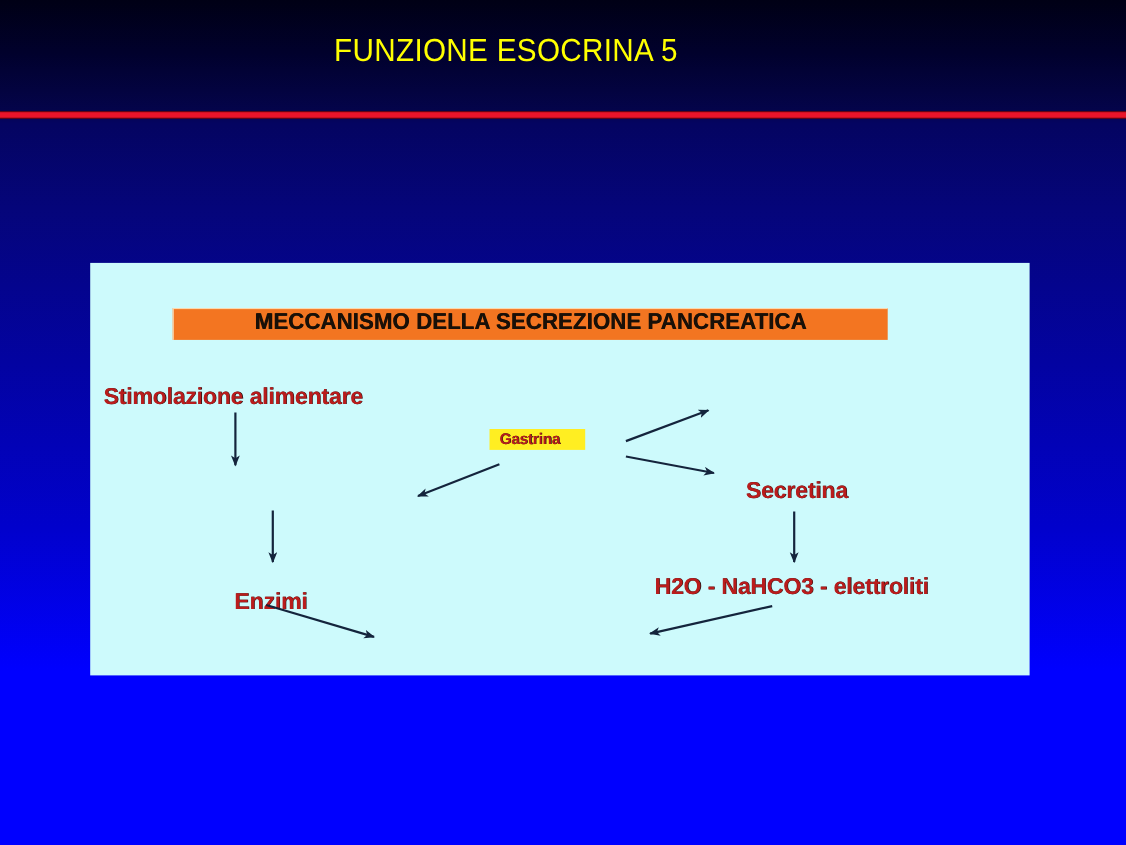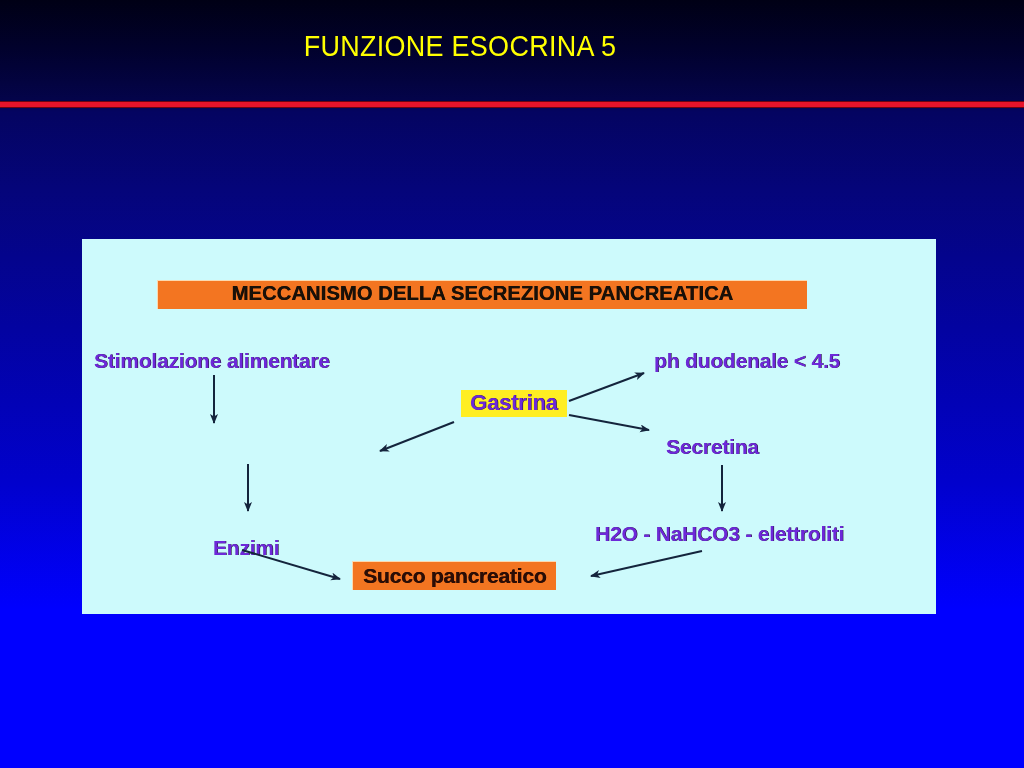--- a/index.html
+++ b/index.html
@@ -78,21 +78,21 @@
   }
 
   
   #diagram {
     position: absolute;
     inset: 0;
   }
 
   .node {
     position: absolute;
-    color: #6d28d9;
+    color: #b91c1c;
     font-weight: bold;
     font-size: 21px;
     white-space: nowrap;
     line-height: 1;
     letter-spacing: -0.2px;
     text-shadow: 0.5px 0 0 #151515;
   }
 
   
   #mechanism-banner {
@@ -116,44 +116,43 @@
     white-space: nowrap;
     transform: scaleX(0.96);
     text-shadow: 0.5px 0 0 #191008;
   }
 
   
   #gastrina {
     left: 363px;
     top: 151px;
     background: #ffee22;
-    padding: 2px 9px 3px 9px;
-    font-size: 22px;
+    padding: 2px 23px 3px 9px;
+    font-size: 14px;
     z-index: 4;
-    margin-left: 16px;
   }
 
   
   #succo {
     left: 270px;
     top: 322px;
     background: #f37521;
     border-top: 1px solid #fbd9b0;
     border-left: 1px solid #fbd9b0;
     padding: 3px 10px 4px 10px;
     font-size: 21px;
     color: #2a0d06;
     z-index: 4;
     text-shadow: 0.5px 0 0 #2a0d06;
   }
 
   #stimolazione { left: 12px;  top: 111px; }
   #ph-duodenale { left: 572px; top: 111px; }
   #colecisto    { left: 75px;  top: 196px; }
-  #secretina    { left: 584px; top: 197px; }
+  #secretina    { left: 596px; top: 197px; }
   #enzimi       { left: 131px; top: 281px; margin-top: 17px; }
   #h2o          { left: 513px; top: 284px; }
 
   svg#arrows {
     position: absolute;
     left: 0; top: 0;
     width: 854px;
     height: 375px;
     z-index: 2;
     pointer-events: none;
@@ -197,28 +196,26 @@
 
         <line x1="640" y1="226" x2="640" y2="272" stroke="#14243c" stroke-width="2" marker-end="url(#ah)"></line>
 
         <line x1="160" y1="311" x2="258" y2="340" stroke="#14243c" stroke-width="2" marker-end="url(#ah)"></line>
 
         <line x1="620" y1="312" x2="509" y2="337" stroke="#14243c" stroke-width="2" marker-end="url(#ah)"></line>
       </svg>
 
       <div class="node" id="stimolazione">Stimolazione alimentare</div>
 
-      <div class="node" id="ph-duodenale">ph duodenale &lt; 4.5</div>
 
       <div class="node" id="gastrina">Gastrina</div>
 
 
       <div class="node" id="secretina">Secretina</div>
 
       <div class="node" id="enzimi">Enzimi</div>
 
       <div class="node" id="h2o">H2O - NaHCO3 - elettroliti</div>
 
-      <div class="node" id="succo">Succo pancreatico</div>
 
     </div>
   </div>
 </div>
 
 </body></html>

